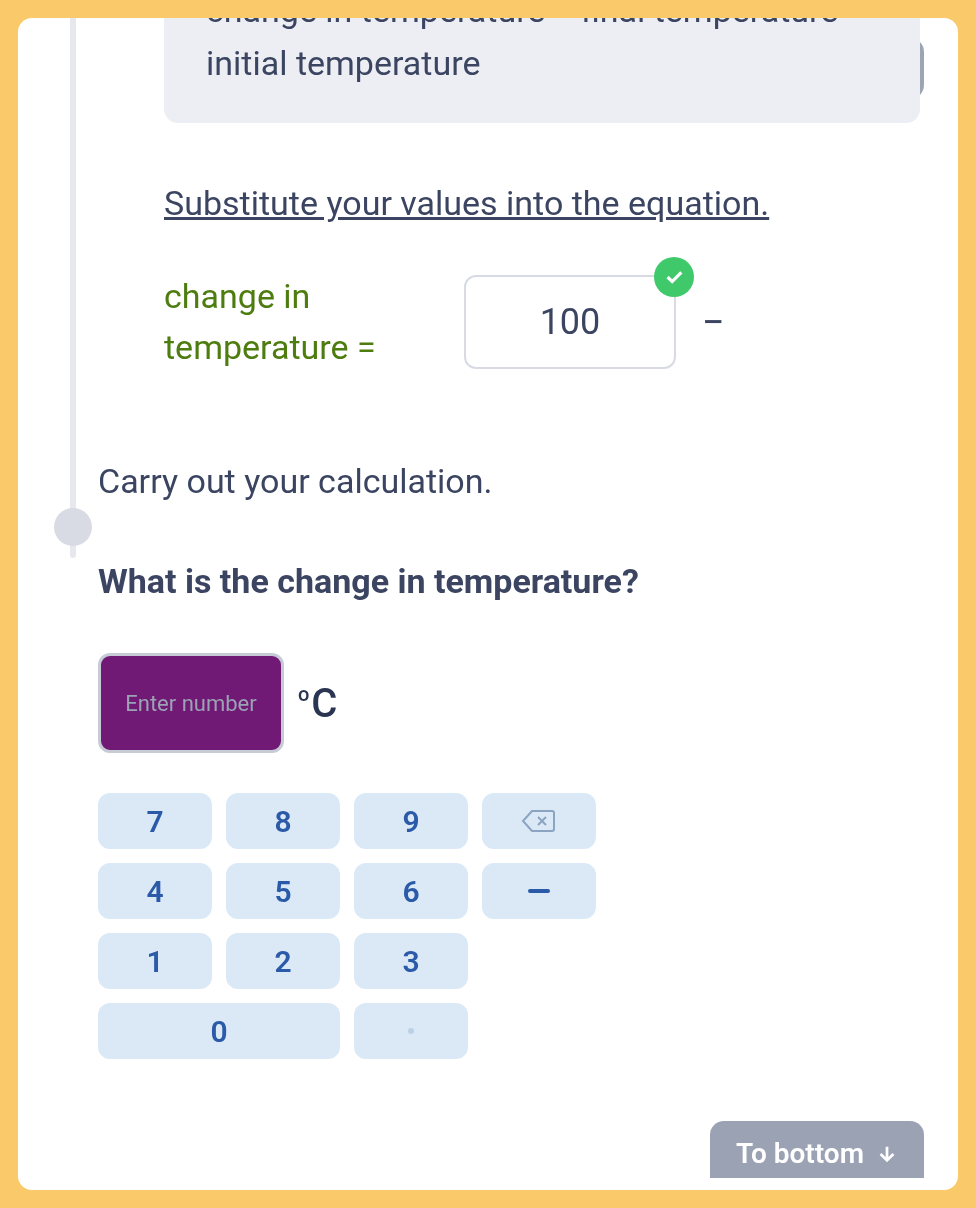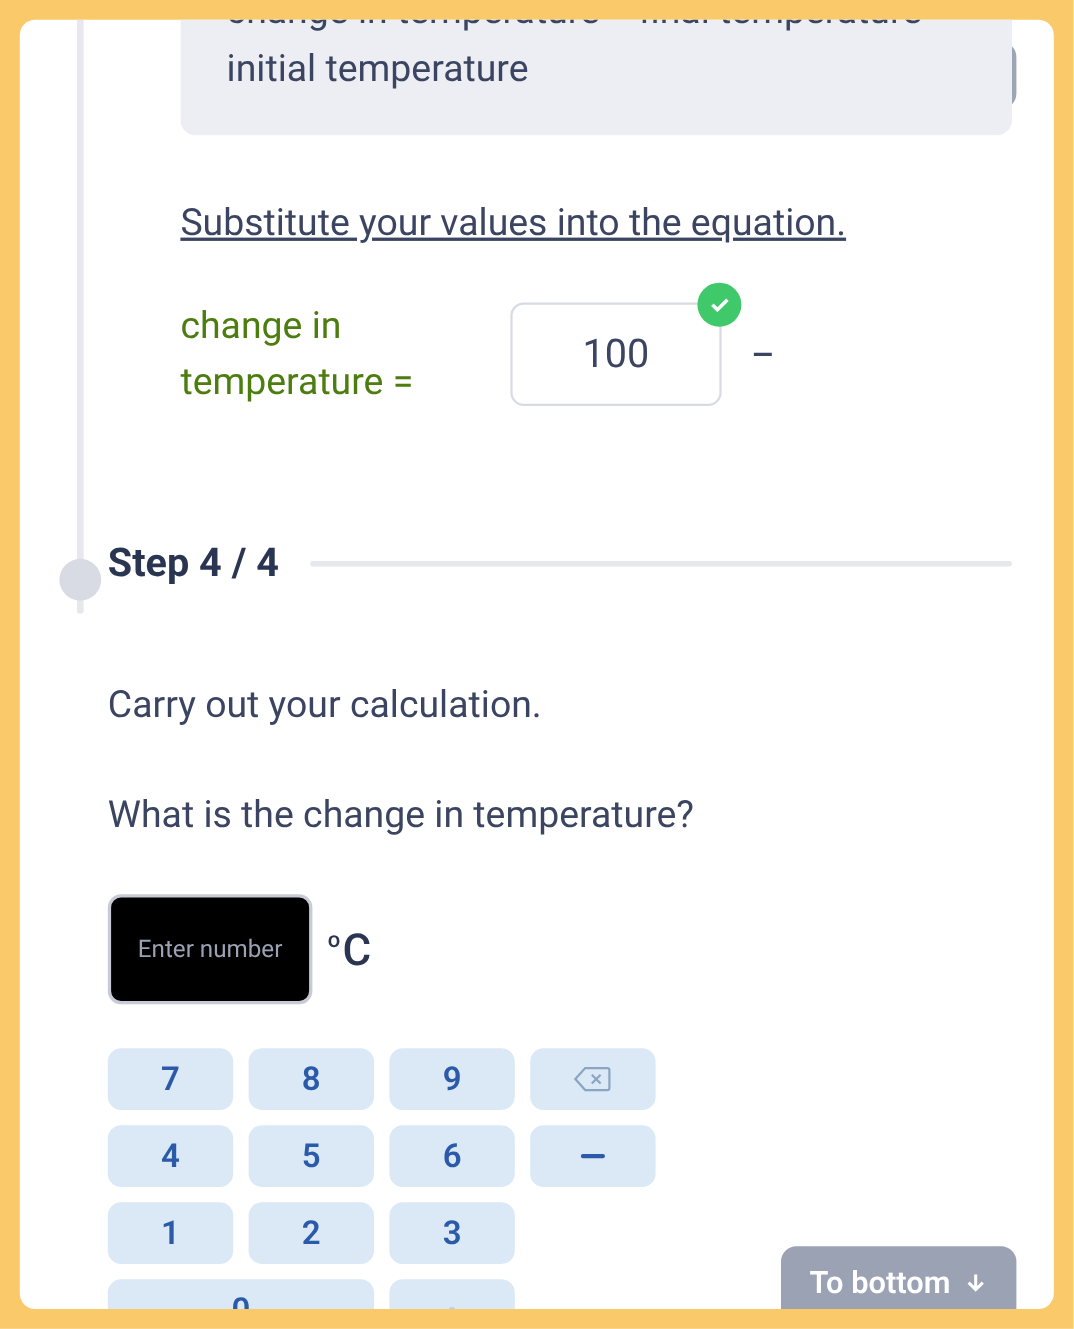--- a/index.html
+++ b/index.html
@@ -9,48 +9,48 @@
   .timeline { position: absolute; left: 52px; top: -20px; width: 6px; height: 560px; background: #e6e8ee; border-radius: 3px; }
   .timeline-dot { position: absolute; left: 36px; top: 490px; width: 38px; height: 38px; background: #d8dbe4; border-radius: 50%; }
 
   .formula-box { background: #eceef3; border-radius: 14px; padding: 26px 42px 34px 42px; margin: 0 0 0 66px; color: #3b4561; font-size: 34px; line-height: 1.55; position: relative; top: -30px; }
   .formula-top { clip-path: inset(30px 0 0 0); margin-top: -30px; }
 
   .instruction { color: #3b4561; font-size: 34px; margin: 30px 0 0 66px; text-decoration: underline; }
   .eq-row { display: flex; align-items: center; margin: 48px 0 0 66px; gap: 0; }
   .eq-label { color: #4d7c0f; font-size: 34px; line-height: 1.5; width: 300px; }
   .eq-input-wrap { position: relative; }
-  .eq-input { width: 192px; height: 94px; border: 2px solid #d8dbe4; border-radius: 12px; font-size: 36px; color: #3b4561; text-align: center; display: flex; align-items: center; justify-content: center; background: #fff; }
+  .eq-input { width: 212px; height: 94px; border: 2px solid #d8dbe4; border-radius: 12px; font-size: 36px; color: #3b4561; text-align: center; display: flex; align-items: center; justify-content: center; background: #fff; }
   .eq-minus { color: #3b4561; font-size: 40px; margin: 0 26px; font-weight: 400; }
   .check-badge { position: absolute; top: -18px; right: -18px; width: 40px; height: 40px; background: #3fc96b; border-radius: 50%; display: flex; align-items: center; justify-content: center; }
   .check-badge svg { width: 22px; height: 22px; stroke: #fff; stroke-width: 3.5; fill: none; }
 
   .step-row { display: flex; align-items: center; margin-top: 118px; gap: 28px; }
   .step-label { color: #2a3552; font-size: 36px; font-weight: 700; }
   .step-rule { flex: 1; height: 5px; background: #e6e8ee; border-radius: 3px; }
 
   .q1 { color: #3b4561; font-size: 34px; margin-top: 88px; }
-  .q2 { color: #3b4561; font-size: 34px; margin-top: 60px; }
+  .q2 { color: #3b4561; font-size: 34px; margin-top: 60px; font-weight: bold; }
 
   .answer-row { display: flex; align-items: center; gap: 14px; margin-top: 52px; }
-  .answer-input { width: 186px; height: 100px; border: 3px solid #c7cbd6; border-radius: 12px; background: #000000; display: flex; align-items: center; justify-content: center; }
+  .answer-input { width: 186px; height: 100px; border: 3px solid #c7cbd6; border-radius: 12px; background: #701a75; display: flex; align-items: center; justify-content: center; }
   .answer-input span { color: #9aa2b4; font-size: 22px; }
   .unit { color: #2a3552; font-size: 40px; font-weight: 500; display: flex; align-items: flex-start; }
   .unit .deg { font-size: 20px; margin-top: 2px; margin-right: 2px; }
 
   .keypad { margin-top: 40px; display: grid; grid-template-columns: repeat(4, 114px); grid-auto-rows: 56px; gap: 14px; }
   .key { background: #dbe9f7; border-radius: 12px; display: flex; align-items: center; justify-content: center; color: #2b5aa8; font-size: 30px; font-weight: 600; cursor: pointer; }
   .key.muted { color: #8aa4c1; font-weight: 500; }
   .key.wide { grid-column: span 2; }
   .key svg { stroke: #8aa4c1; fill: none; stroke-width: 2; }
   .key .dash { width: 22px; height: 4px; background: #2b5aa8; border-radius: 2px; }
   .key.dot-key::after { content: ""; width: 6px; height: 6px; background: #bcd1e8; border-radius: 50%; }
 
   .to-top { position: absolute; top: 20px; right: 34px; background: rgba(130,140,160,0.78); color: #fff; font-size: 28px; font-weight: 600; padding: 14px 24px; border-radius: 14px; display: flex; align-items: center; gap: 10px; cursor: pointer; }
-  .to-bottom { position: absolute; bottom: 0; right: 34px; background: #9aa2b4; color: #fff; font-size: 28px; font-weight: 600; padding: 16px 26px 8px 26px; border-radius: 14px 14px 0 0; display: flex; align-items: center; gap: 12px; cursor: pointer; }
+  .to-bottom { position: absolute; bottom: 12px; right: 34px; background: #9aa2b4; color: #fff; font-size: 28px; font-weight: 600; padding: 16px 26px 8px 26px; border-radius: 14px 14px 0 0; display: flex; align-items: center; gap: 12px; cursor: pointer; }
   .nav-arrow { width: 22px; height: 22px; stroke: #fff; stroke-width: 3; fill: none; }
 </style>
 </head>
 <body>
 
 <div class="card">
   <div class="timeline"></div>
   <div class="timeline-dot"></div>
 
   <div class="to-top">
@@ -74,24 +74,20 @@
         </div>
       <div class="check-badge">
           <svg viewBox="0 0 24 24">
             <path d="M5 12l5 5L20 7"></path>
           </svg>
         </div>
     </div>
     <div class="eq-minus">−</div>
   </div>
 
-  <div class="step-row">
-    <div class="step-label">Step 4 / 4</div>
-    <div class="step-rule"></div>
-  </div>
 
   <div class="q1">Carry out your calculation.</div>
   <div class="q2">What is the change in temperature?</div>
 
   <div class="answer-row">
     <div class="answer-input">
       <span>Enter number</span>
     </div>
     <div class="unit">
         <span class="deg">o</span>

